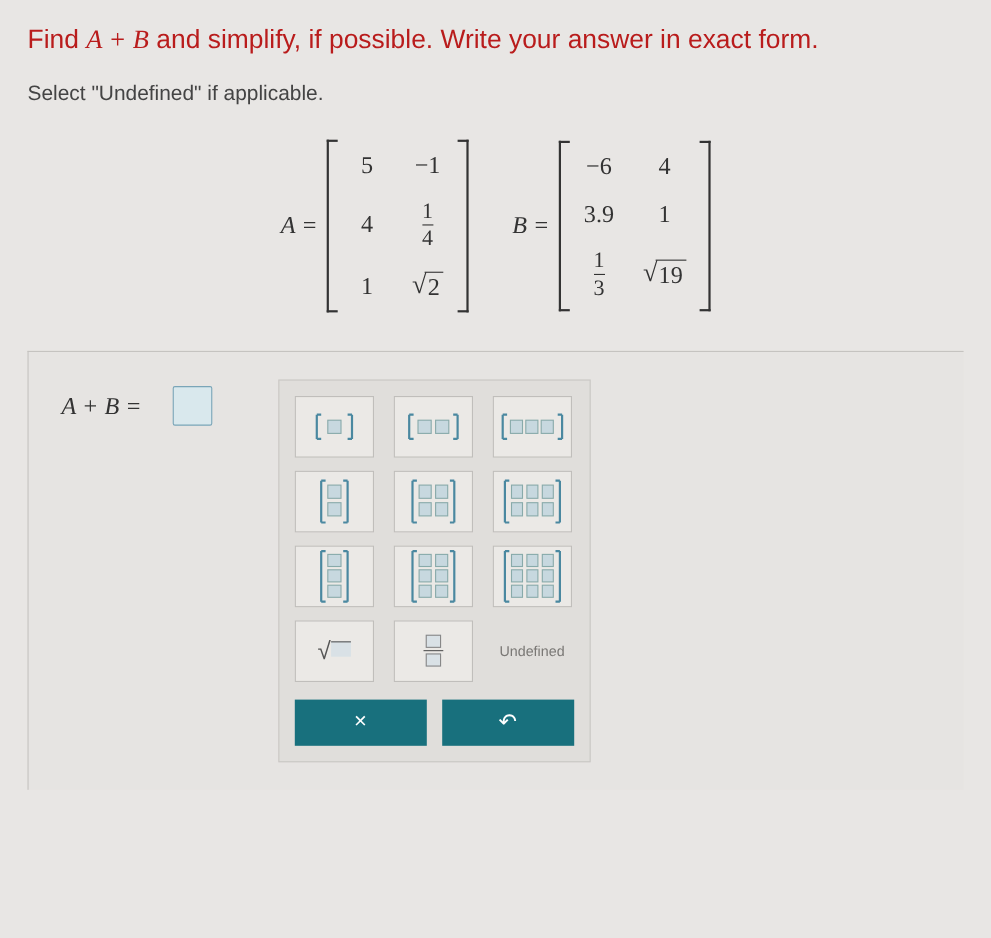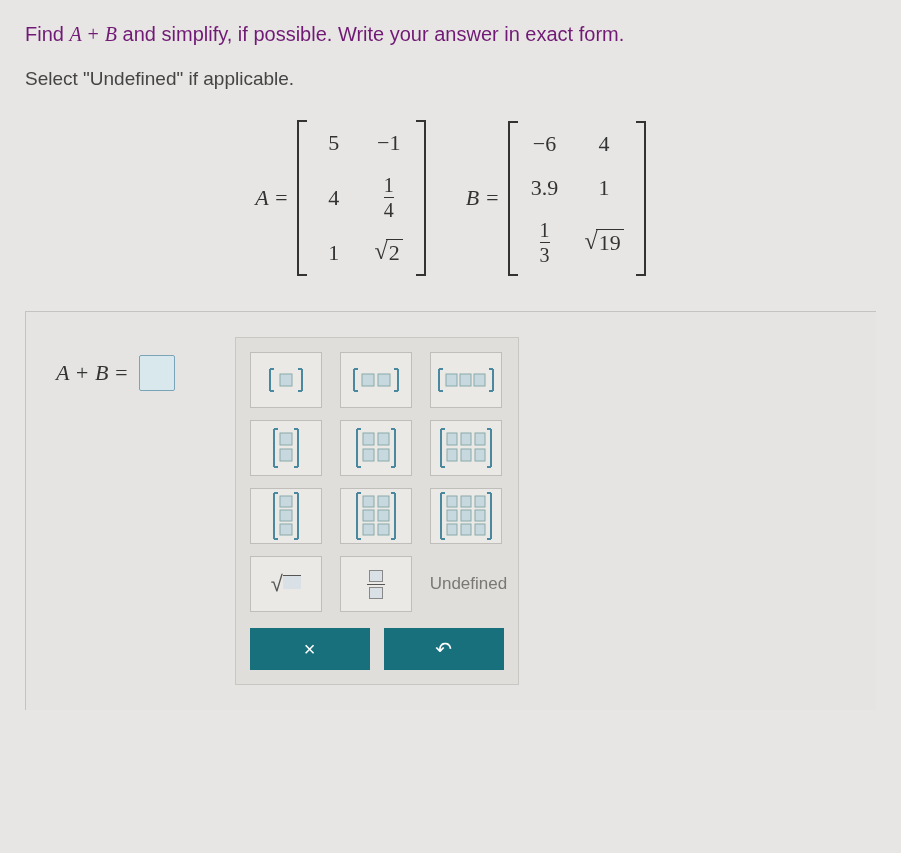--- a/index.html
+++ b/index.html
@@ -6,23 +6,23 @@
   body {
     font-family: Arial, Helvetica, sans-serif;
     background: #e8e6e4;
     width: 901px;
     height: 853px;
     padding: 20px 25px;
     color: #333;
     position: relative;
   }
   .instruction {
-    font-size: 20px;
+    font-size: 24px;
     line-height: 1.4;
-    color: #701a75;
+    color: #b91c1c;
     margin-bottom: 20px;
   }
   .instruction-2 {
     font-size: 19px;
     color: #444;
     margin-bottom: 30px;
   }
   .italic { font-style: italic; font-family: 'Times New Roman', serif; }
   .matrices-row {
     display: flex;
@@ -70,24 +70,24 @@
     padding: 25px 30px;
     display: flex;
     align-items: flex-start;
     gap: 60px;
     background: #e6e4e2;
     min-height: 360px;
   }
   .answer-expr {
     display: flex;
     align-items: center;
-    gap: 10px;
+    gap: 28px;
     font-family: 'Times New Roman', serif;
     font-size: 22px;
-    margin-top: 18px;
+    margin-top: 6px;
   }
   .answer-box {
     width: 36px;
     height: 36px;
     border: 1px solid #7aa5b8;
     background: #d9e8ed;
     border-radius: 2px;
   }
 
   .keypad-panel {
@@ -114,23 +114,23 @@
     cursor: pointer;
   }
   .key svg { display: block; }
   .key-undef {
     width: 72px;
     height: 56px;
     background: transparent;
     border: none;
     display: flex;
     align-items: center;
-    justify-content: flex-start;
+    justify-content: center;
     color: #7a7875;
-    font-size: 17px;
+    font-size: 13px;
     cursor: pointer;
   }
 
   .action-row {
     display: flex;
     gap: 14px;
     margin-top: 4px;
   }
   .action-btn {
     width: 120px;

